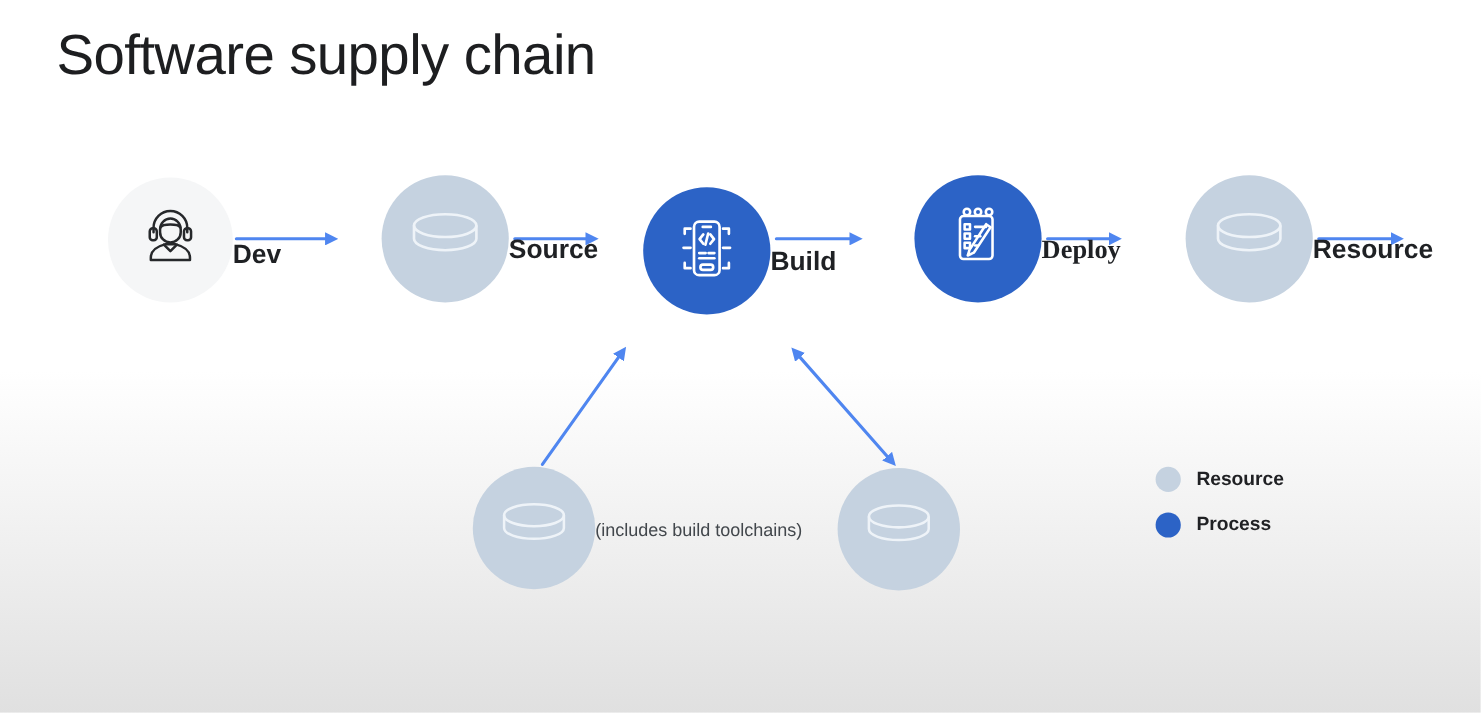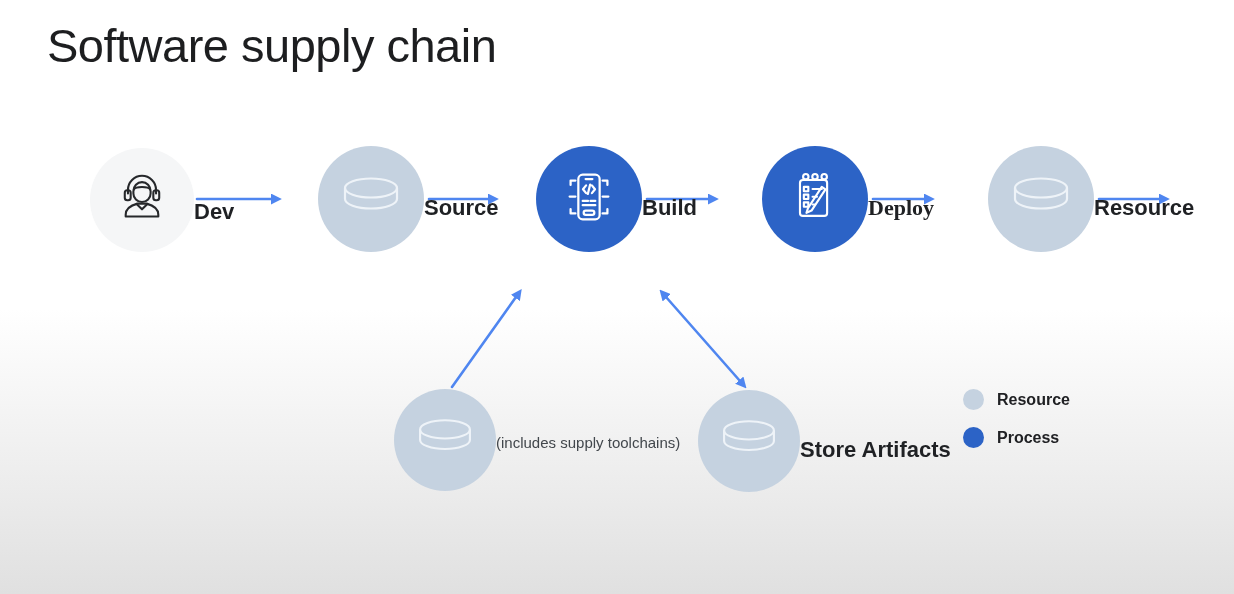--- a/index.html
+++ b/index.html
@@ -63,21 +63,21 @@
     font-weight: 400;
     color: #42474c;
     white-space: nowrap;
     text-align: center;
   }
 
   
   .node-dev        { left: 90px;  top: 148px; width: 104px; }
   .node-dev .circle        { width: 104px; height: 104px; }
   .node-source     { left: 318px; top: 146px; width: 106px; }
-  .node-build      { left: 536px; top: 146px; width: 106px; }
+  .node-build      { left: 536px; top: 156px; width: 106px; }
   .node-deploy     { left: 762px; top: 146px; width: 106px; font-family: Liberation Serif, serif; }
   .node-resource   { left: 988px; top: 146px; width: 106px; }
   .node-source .circle, .node-build .circle, .node-deploy .circle, .node-resource .circle
                    { width: 106px; height: 106px; }
   .node-dependency { left: 394px; top: 389px; width: 102px; }
   .node-store      { left: 698px; top: 390px; width: 102px; }
   .node-dependency .circle, .node-store .circle { width: 102px; height: 102px; }
   .node-dev .node-label { margin-top: 23px; }
   .node-dependency .node-label, .node-store .node-label { margin-top: 18px; }
 
@@ -220,33 +220,32 @@
 
   <div class="node node-dependency">
     <div class="circle resource">
       <span>
         <svg width="64" height="46" viewBox="0 0 66 48" fill="none" stroke="#eef3f8" stroke-width="2.2">
           <ellipse cx="33" cy="15" rx="26" ry="9.5"></ellipse>
           <path d="M7,15 v11 a26,9.5 0 0 0 52,0 v-11"></path>
         </svg>
       </span>
     </div>
-    <div class="node-sublabel">(includes supply toolchains)</div>
+    <div class="node-sublabel">(includes build toolchains)</div>
   </div>
 
   <div class="node node-store">
     <div class="circle resource">
       <span>
         <svg width="64" height="46" viewBox="0 0 66 48" fill="none" stroke="#eef3f8" stroke-width="2.2">
           <ellipse cx="33" cy="15" rx="26" ry="9.5"></ellipse>
           <path d="M7,15 v11 a26,9.5 0 0 0 52,0 v-11"></path>
         </svg>
       </span>
     </div>
-    <div class="node-label">Store Artifacts</div>
   </div>
 
   <div class="legend">
     <div class="legend-row">
       <span class="legend-swatch resource"></span>
       <span class="legend-label">Resource</span>
     </div>
     <div class="legend-row">
       <span class="legend-swatch process"></span>
       <span class="legend-label">Process</span>

